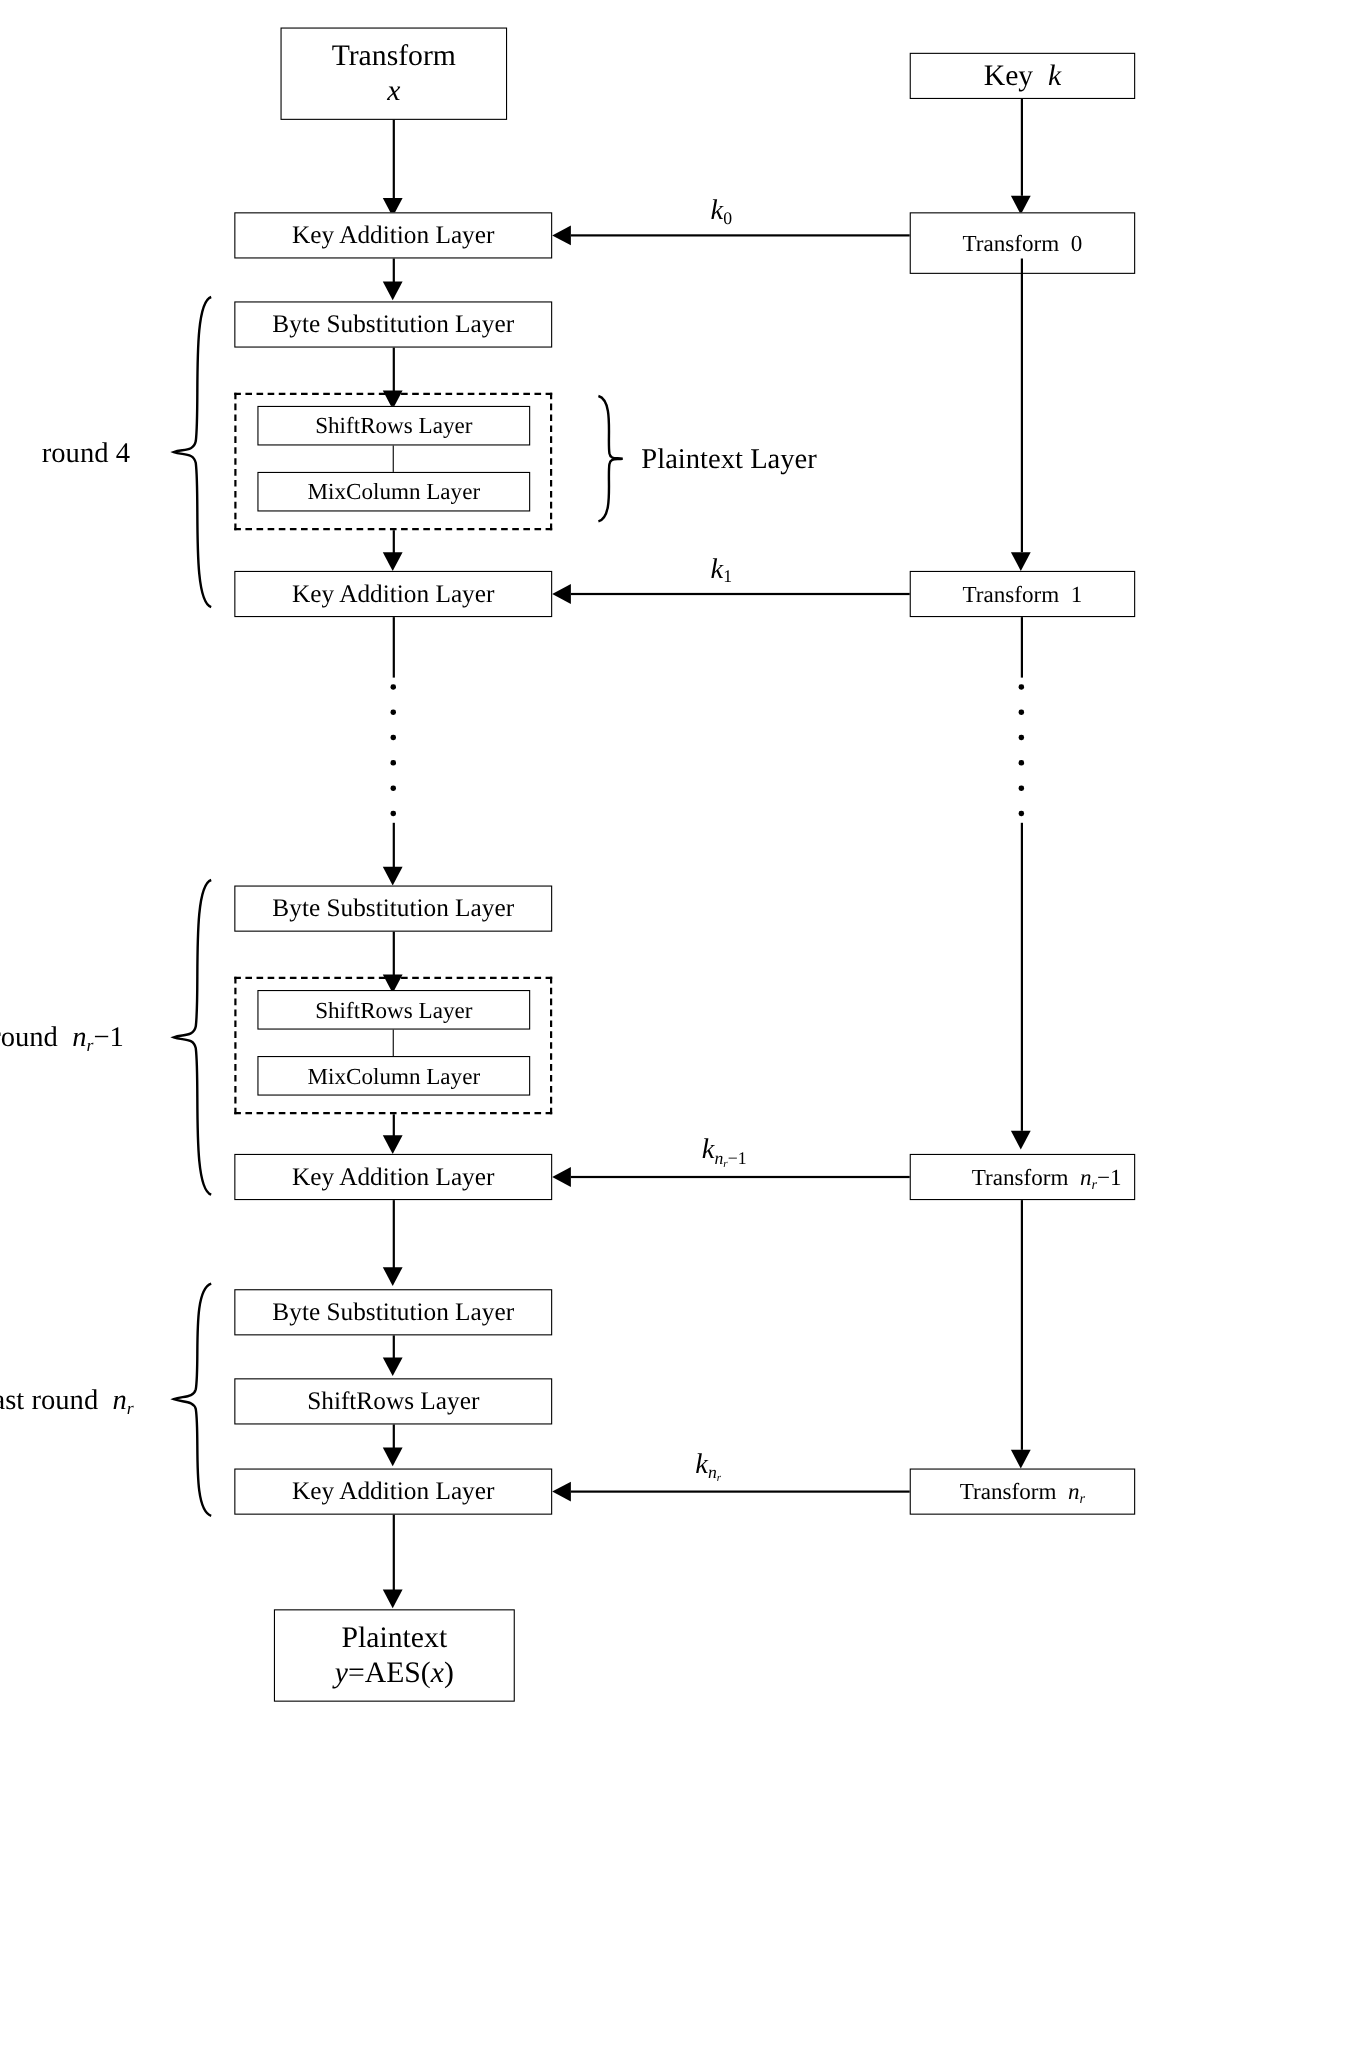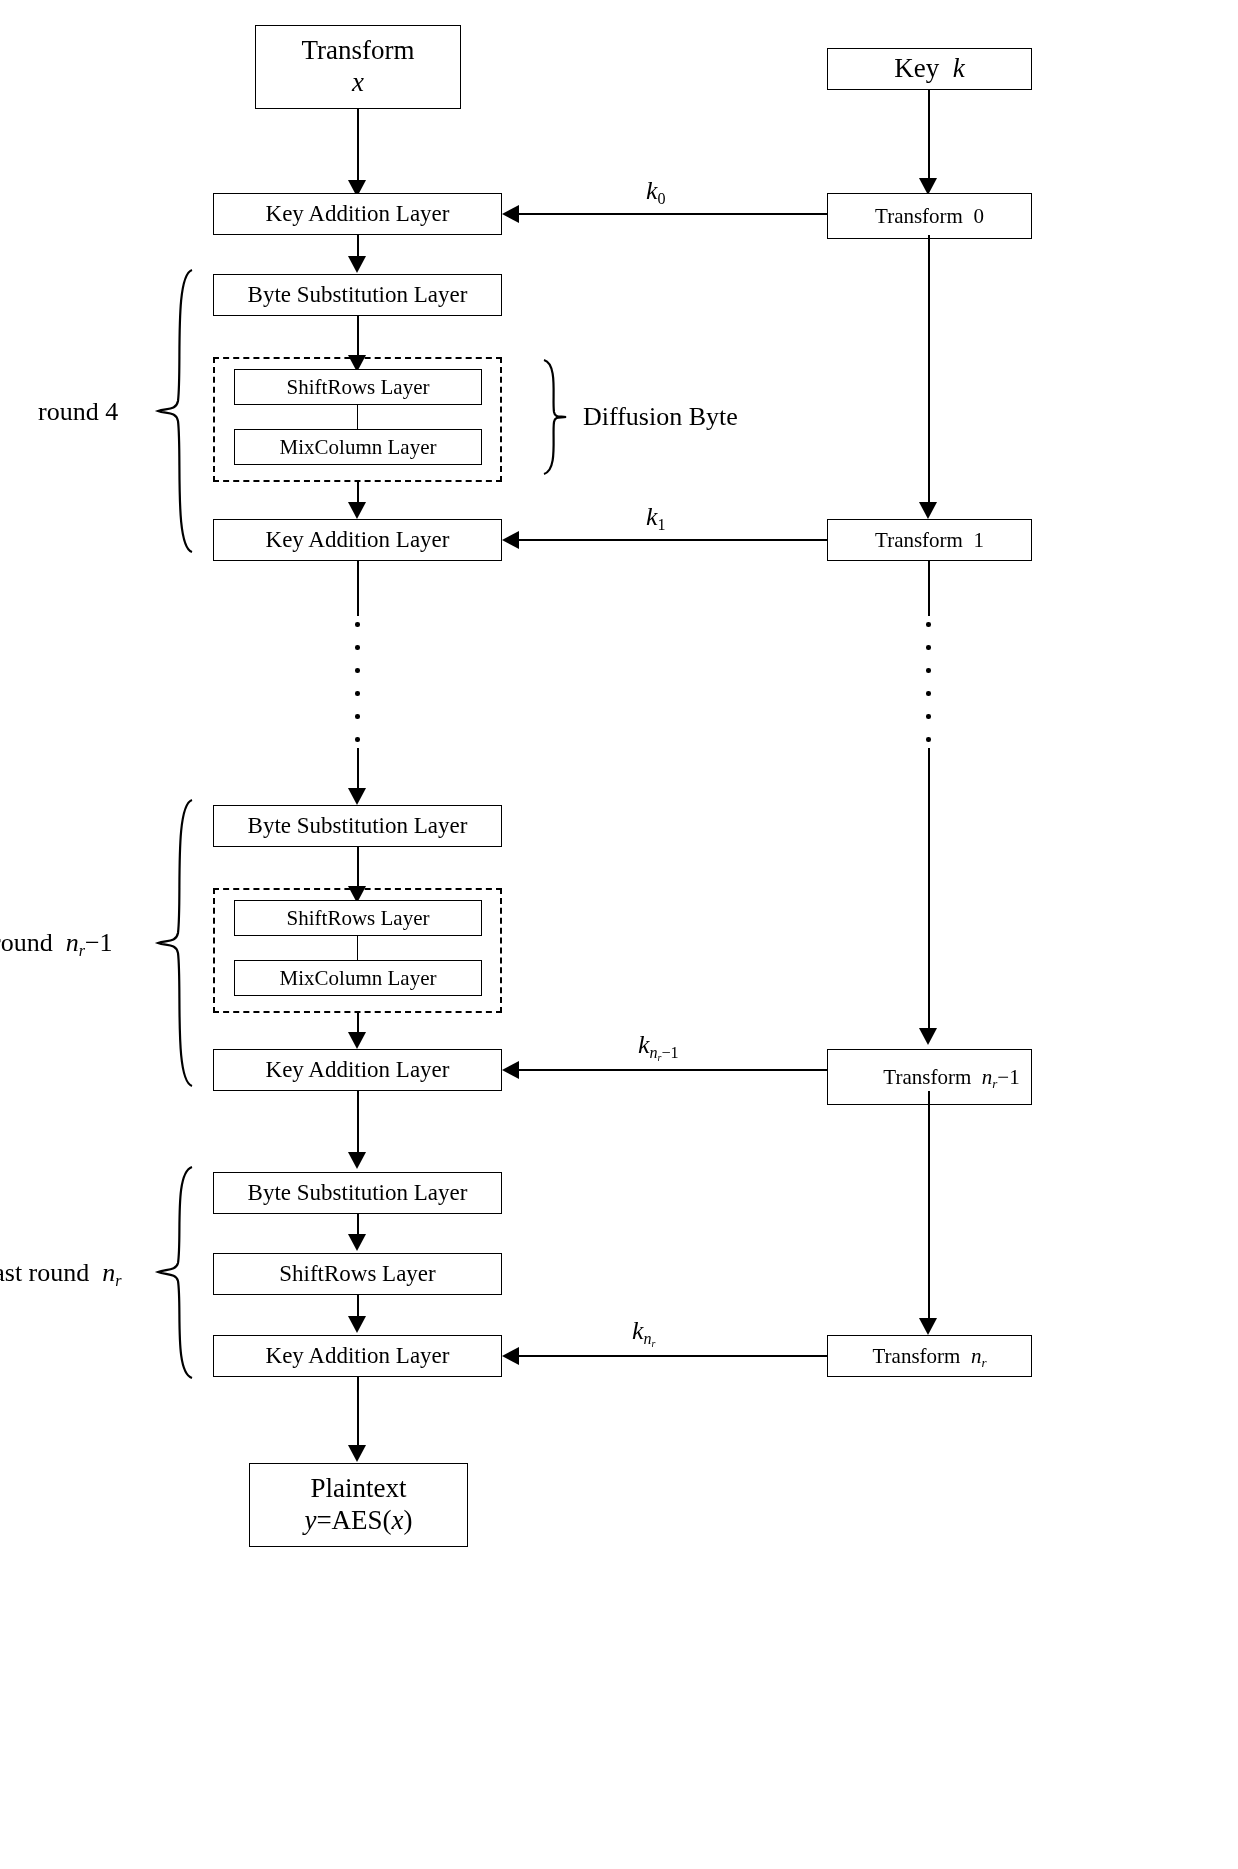--- a/index.html
+++ b/index.html
@@ -129,21 +129,21 @@
     </span>
   </div>
 
   <div class="vline" style="left:928px; top:90px; height:88px;"></div>
   <div class="arrow-down" style="left:919px; top:178px;"></div>
 
   <div class="box box-md" style="left:213px; top:193px; width:289px; height:42px;">
     <span>Key Addition Layer</span>
   </div>
 
-  <div class="box box-sm" style="left:827px; top:193px; width:205px; height:46px;">
+  <div class="box box-sm" style="left:827px; top:193px; width:205px; height:56px;">
     <span>
       <span>Transform</span>&nbsp;&nbsp;<span>0</span>
     </span>
   </div>
 
   <div class="hline" style="left:519px; top:213px; width:308px;"></div>
   <div class="arrow-left" style="left:502px; top:205px;"></div>
   <div class="label label-math" style="left:646px; top:176px;">
     <span>k</span><sub style="font-style:normal">0</sub>
   </div>
@@ -168,21 +168,21 @@
 
   <div class="box box-sm" style="left:234px; top:429px; width:248px; height:36px;">
     <span>MixColumn Layer</span>
   </div>
 
   <div class="brace" style="left:538px; top:358px;">
     <svg width="40" height="118" viewBox="0 0 40 118">
       <path d="M6 2 C 20 6, 14 40, 16 54 C 17 60, 22 58, 28 59 C 22 60, 17 58, 16 64 C 14 78, 20 112, 6 116" fill="none" stroke="#000" stroke-width="2.2"></path>
     </svg>
   </div>
-  <div class="label" style="left:583px; top:402px;">Diffusion Byte</div>
+  <div class="label" style="left:583px; top:402px;">Plaintext Layer</div>
 
   <div class="brace" style="left:152px; top:268px;">
     <svg width="46" height="286" viewBox="0 0 46 286">
       <path d="M40 2 C 22 8, 30 100, 26 133 C 24 143, 14 140, 6 143 C 14 146, 24 143, 26 153 C 30 186, 22 278, 40 284" fill="none" stroke="#000" stroke-width="2.2"></path>
     </svg>
   </div>
   <div class="label" style="left:38px; top:397px;">round 4</div>
 
   <div class="vline" style="left:357px; top:482px; height:24px;"></div>
   <div class="arrow-down" style="left:348px; top:502px;"></div>
@@ -258,21 +258,21 @@
     <span>round</span>&nbsp;&nbsp;<span class="italic">n</span><sub>r</sub><span>−1</span>
   </div>
 
   <div class="vline" style="left:357px; top:1013px; height:24px;"></div>
   <div class="arrow-down" style="left:348px; top:1032px;"></div>
 
   <div class="box box-md" style="left:213px; top:1049px; width:289px; height:42px;">
     <span>Key Addition Layer</span>
   </div>
 
-  <div class="box box-sm" style="left:827px; top:1049px; width:205px; height:56px;padding-left:44px;">
+  <div class="box box-sm" style="left:827px; top:1049px; width:205px; height:42px;padding-left:44px;">
     <span>
       <span>Transform</span>&nbsp;&nbsp;<span class="italic">n</span><sub>r</sub><span>−1</span>
     </span>
   </div>
 
   <div class="hline" style="left:519px; top:1069px; width:308px;"></div>
   <div class="arrow-left" style="left:502px; top:1061px;"></div>
   <div class="label label-math" style="left:638px; top:1030px;">
     <span>k</span><sub style="font-style:normal"><span class="italic">n</span><sub>r</sub><span>−1</span></sub>
   </div>

